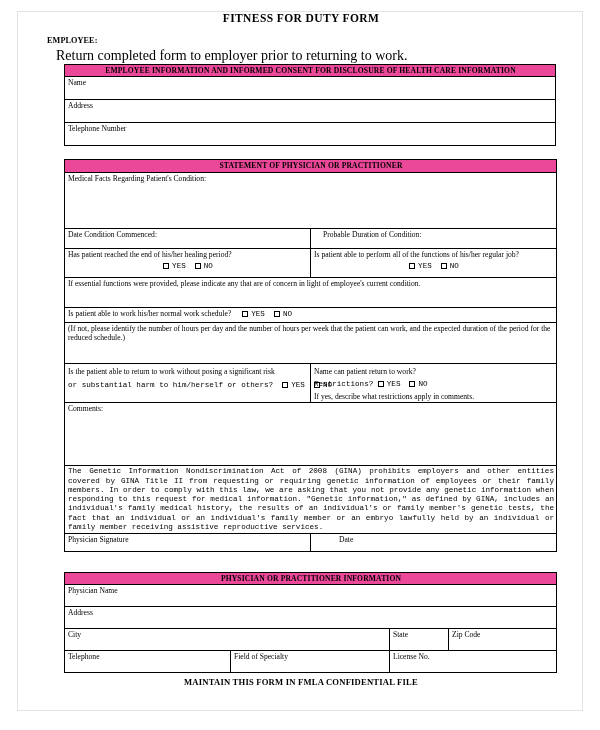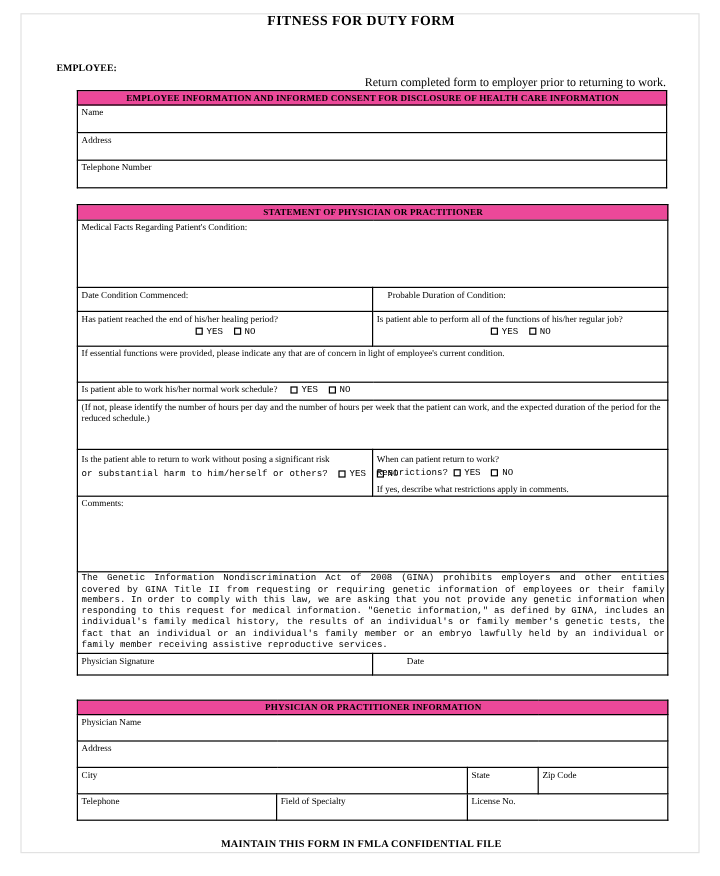--- a/index.html
+++ b/index.html
@@ -32,28 +32,27 @@
   }
   .form-title {
     text-align: center;
     font-weight: bold;
     font-size: 11.5px;
     letter-spacing: 0.4px;
   }
   .employee-label {
     font-weight: bold;
     font-size: 8.2px;
-    margin-top: 28px;
+    margin-top: 12px;
     letter-spacing: 0.1px;
   }
   .return-note {
-    font-size: 10px;
+    font-size: 14px;
     margin-top: 3px;
     padding-left: 9px;
-    text-align: right;
   }
 
   table.ff {
     border-collapse: collapse;
     width: 492px;
     margin-left: 17px;
     table-layout: fixed;
   }
   table.ff td {
     border: 1px solid #000000;
@@ -96,21 +95,21 @@
     font-size: 4.1px;
     line-height: 1.45;
     padding: 3px 5px 3px 5px;
     text-align: justify;
     font-family: Liberation Mono, monospace;
   }
   .footer-note {
     text-align: center;
     font-weight: bold;
     font-size: 8.6px;
-    margin-top: 14px;
+    margin-top: 4px;
     letter-spacing: 0.2px;
   }
   .rowpad2 { padding-top: 2px; }
   .sp { display:block; }
 </style>
 </head>
 <body>
 
 <div id="page">
   <div class="doc">
@@ -184,21 +183,21 @@
         <td colspan="2" style="height:38px;" class="rowpad2"><span>(If not, please identify the number of hours per day and the number of hours per week that the patient can work, and the expected duration of the period for the reduced schedule.)</span></td>
       </tr>
       <tr>
         <td style="height:32px; padding-top:3px;">
           <span>Is the patient able to return to work without posing a significant risk</span>
           <span class="yesno sp" style="padding-top:5px;">
             <span>or substantial harm to him/herself or others?</span>&nbsp;&nbsp;<span class="cb"></span><span>YES</span><span class="gap"></span><span class="cb"></span><span>NO</span>
           </span>
         </td>
         <td style="height:32px; padding-top:3px;">
-          <span>When can patient return to work?</span>
+          <span>Name can patient return to work?</span>
           <span class="yesno sp" style="padding-top:4px;">
             <span>Restrictions?</span>&nbsp;<span class="cb"></span><span>YES</span><span class="gap"></span><span class="cb"></span><span>NO</span>
           </span>
           <span class="sp" style="padding-top:3px;">If yes, describe what restrictions apply in comments.</span>
         </td>
       </tr>
       <tr>
         <td colspan="2" style="height:60px;"><span>Comments:</span></td>
       </tr>
       <tr>

